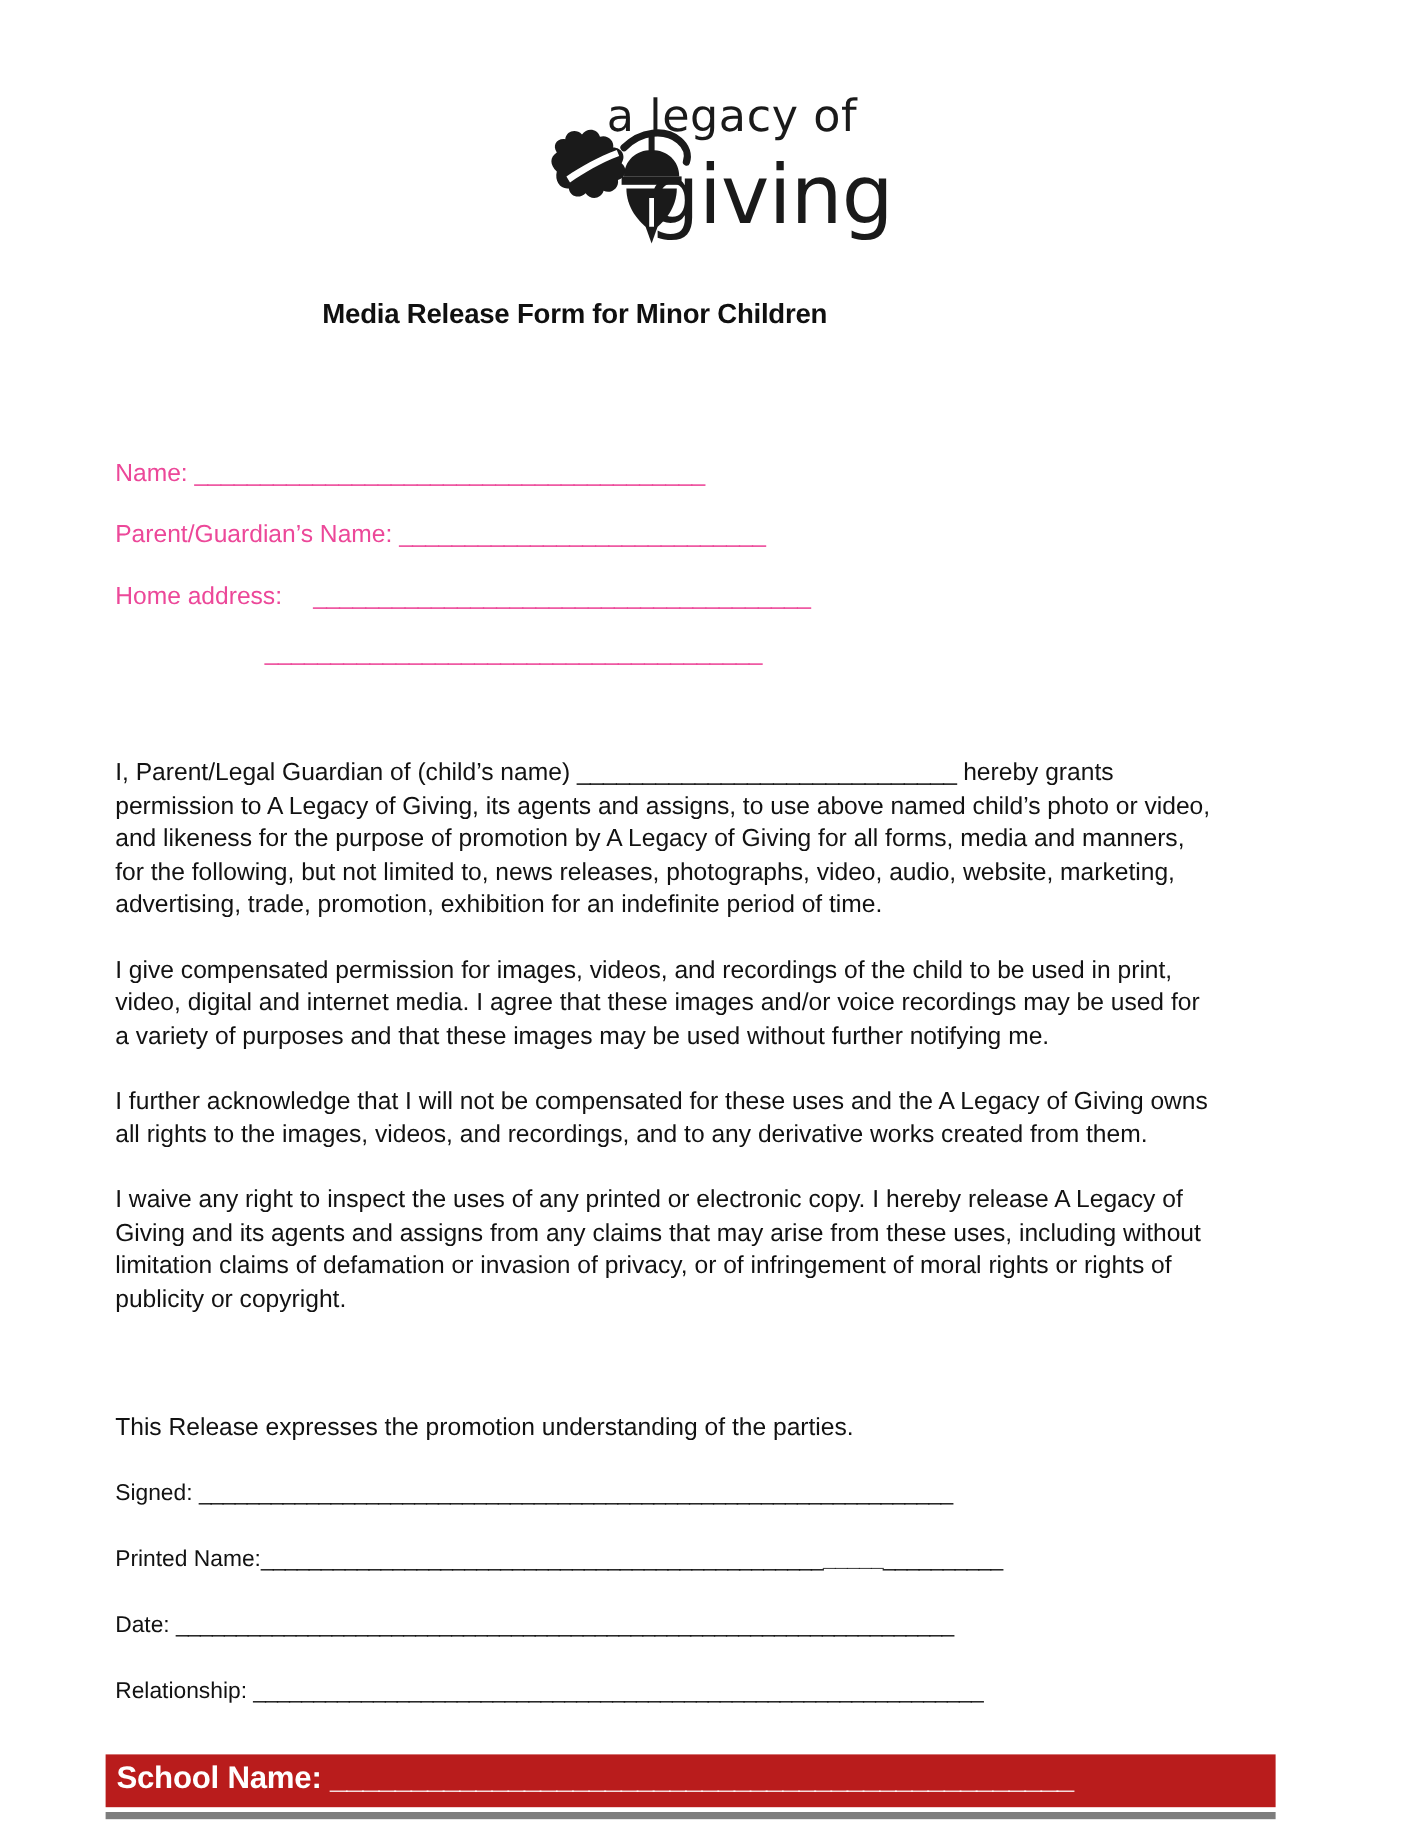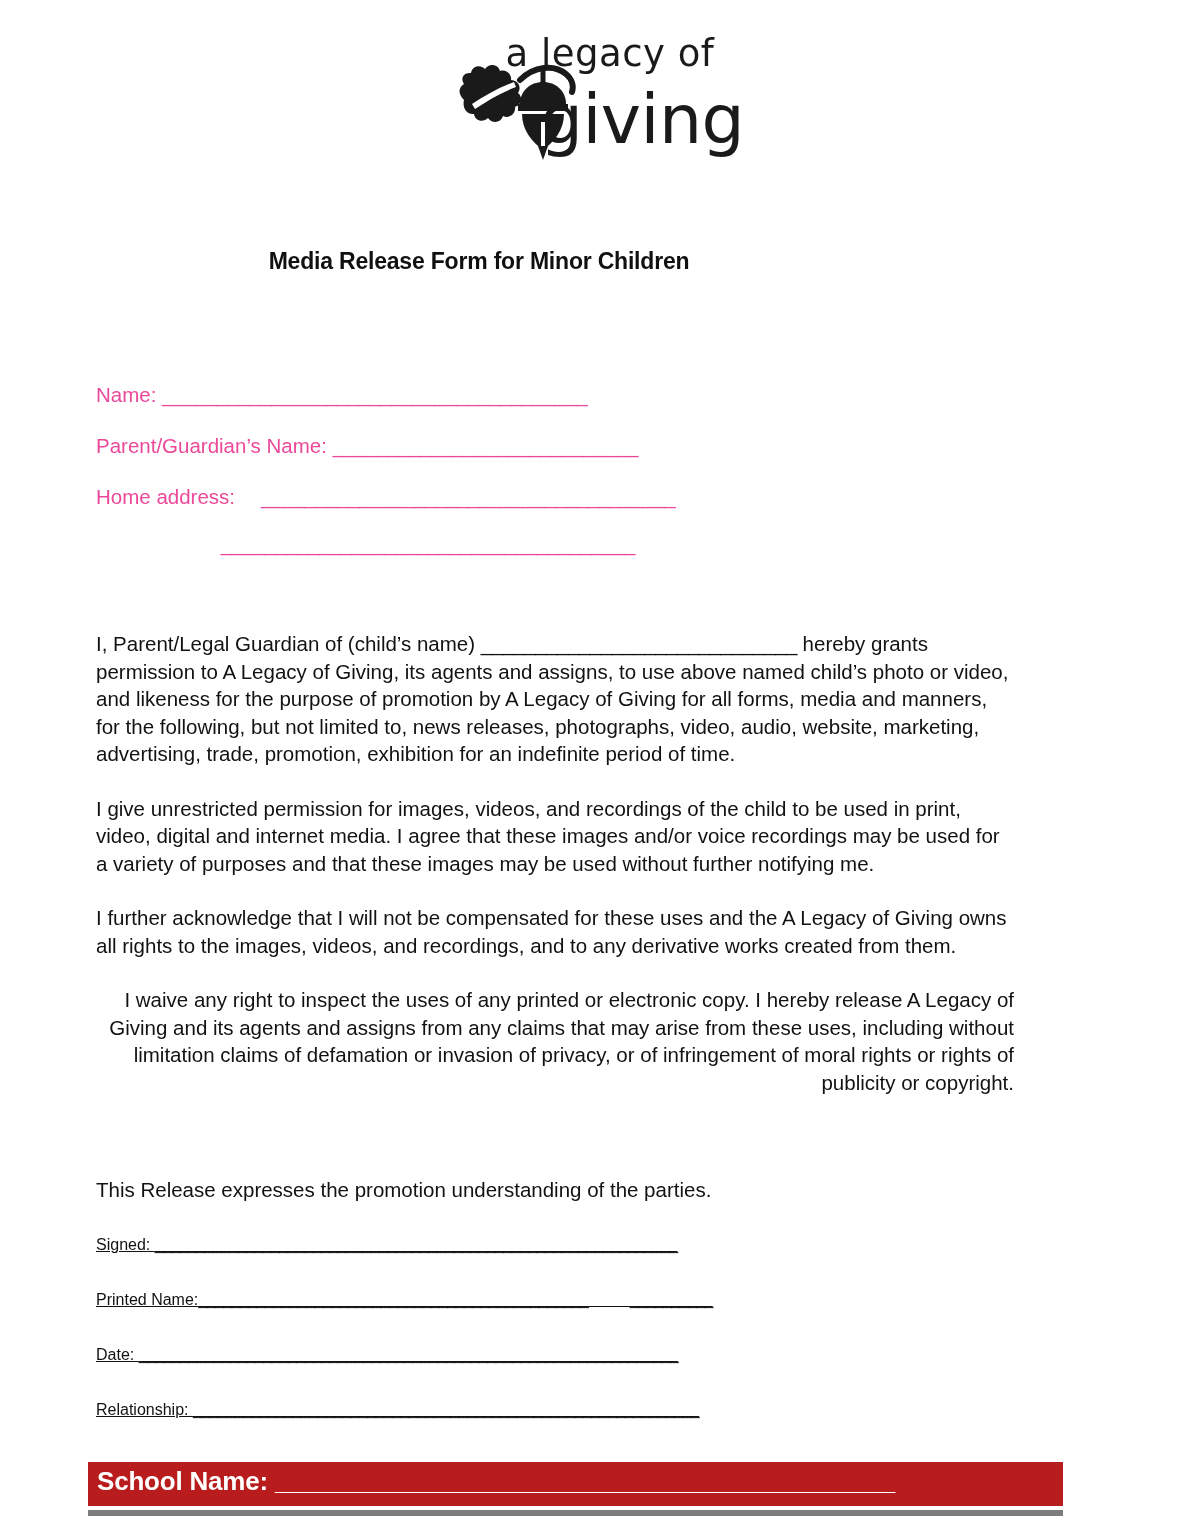--- a/index.html
+++ b/index.html
@@ -20,25 +20,26 @@
     position: relative;
     width: 1186px;
     height: 1535px;
     background: #ffffff;
   }
 
   
   .logo-block {
     position: absolute;
     left: 432px;
-    top: 18px;
+    top: 48px;
     width: 320px;
     height: 175px;
     background: #ffffff;
     display: flex;
+    align-items: center;
     justify-content: center;
   }
   .logo-svg { display: block; }
 
   
   .doc-title {
     position: absolute;
     left: 0;
     top: 248px;
     width: 958px;
@@ -83,47 +84,46 @@
     top: 630px;
     width: 918px;
   }
   .para {
     font-size: 20.5px;
     line-height: 27.5px;
     color: #121212;
     margin: 0 0 27px 0;
     text-align: left;
   }
-  .para:last-child { margin-bottom: 0; text-align: right; }
+  .para:last-child { margin-bottom: 0; }
   .para .blank { letter-spacing: -0.5px; }
 
   
   .closing {
     position: absolute;
     left: 96px;
     top: 1176px;
     font-size: 20.5px;
     line-height: 27px;
     color: #121212;
   }
 
   
   .sig-block {
     position: absolute;
     left: 96px;
     top: 1232px;
     width: 1000px;
   }
   .sig-row {
-    font-size: 16px;
+    font-size: 19px;
     line-height: 26px;
     color: #121212;
     margin-bottom: 29px;
     white-space: pre;
-    text-decoration: underline;
   }
   .sig-row .blank { letter-spacing: -0.6px; }
   .sig-row .bold-seg {
     font-weight: bold;
     letter-spacing: -0.6px;
     text-align: right;
   }
 
   
   .school-bar {
@@ -198,21 +198,21 @@
 
     <div class="field-row tight"><span>Home address:</span><span class="blank">     ______________________________________</span></div>
 
     <div class="field-row"><span class="blank">                        ______________________________________</span></div>
   </div>
 
   <div class="body-block">
 
     <p class="para"><span>I, Parent/Legal Guardian of (child’s name) </span><span class="blank">_____________________________</span><span> hereby grants permission to A Legacy of Giving, its agents and assigns, to use above named child’s photo or video, and likeness for the purpose of promotion by A Legacy of Giving for all forms, media and manners, for the following, but not limited to, news releases, photographs, video, audio, website, marketing, advertising, trade, promotion, exhibition for an indefinite period of time.</span></p>
 
-    <p class="para">I give unrestricted permission for images, videos, and recordings of the child to be used in print, video, digital and internet media. I agree that these images and/or voice recordings may be used for a variety of purposes and that these images may be used without further notifying me.</p>
+    <p class="para">I give compensated permission for images, videos, and recordings of the child to be used in print, video, digital and internet media. I agree that these images and/or voice recordings may be used for a variety of purposes and that these images may be used without further notifying me.</p>
 
     <p class="para">I further acknowledge that I will not be compensated for these uses and the A Legacy of Giving owns all rights to the images, videos, and recordings, and to any derivative works created from them.</p>
 
     <p class="para">I waive any right to inspect the uses of any printed or electronic copy. I hereby release A Legacy of Giving and its agents and assigns from any claims that may arise from these uses, including without limitation claims of defamation or invasion of privacy, or of infringement of moral rights or rights of publicity or copyright.</p>
   </div>
 
   <div class="closing">This Release expresses the promotion understanding of the parties.</div>
 
   <div class="sig-block">
 

